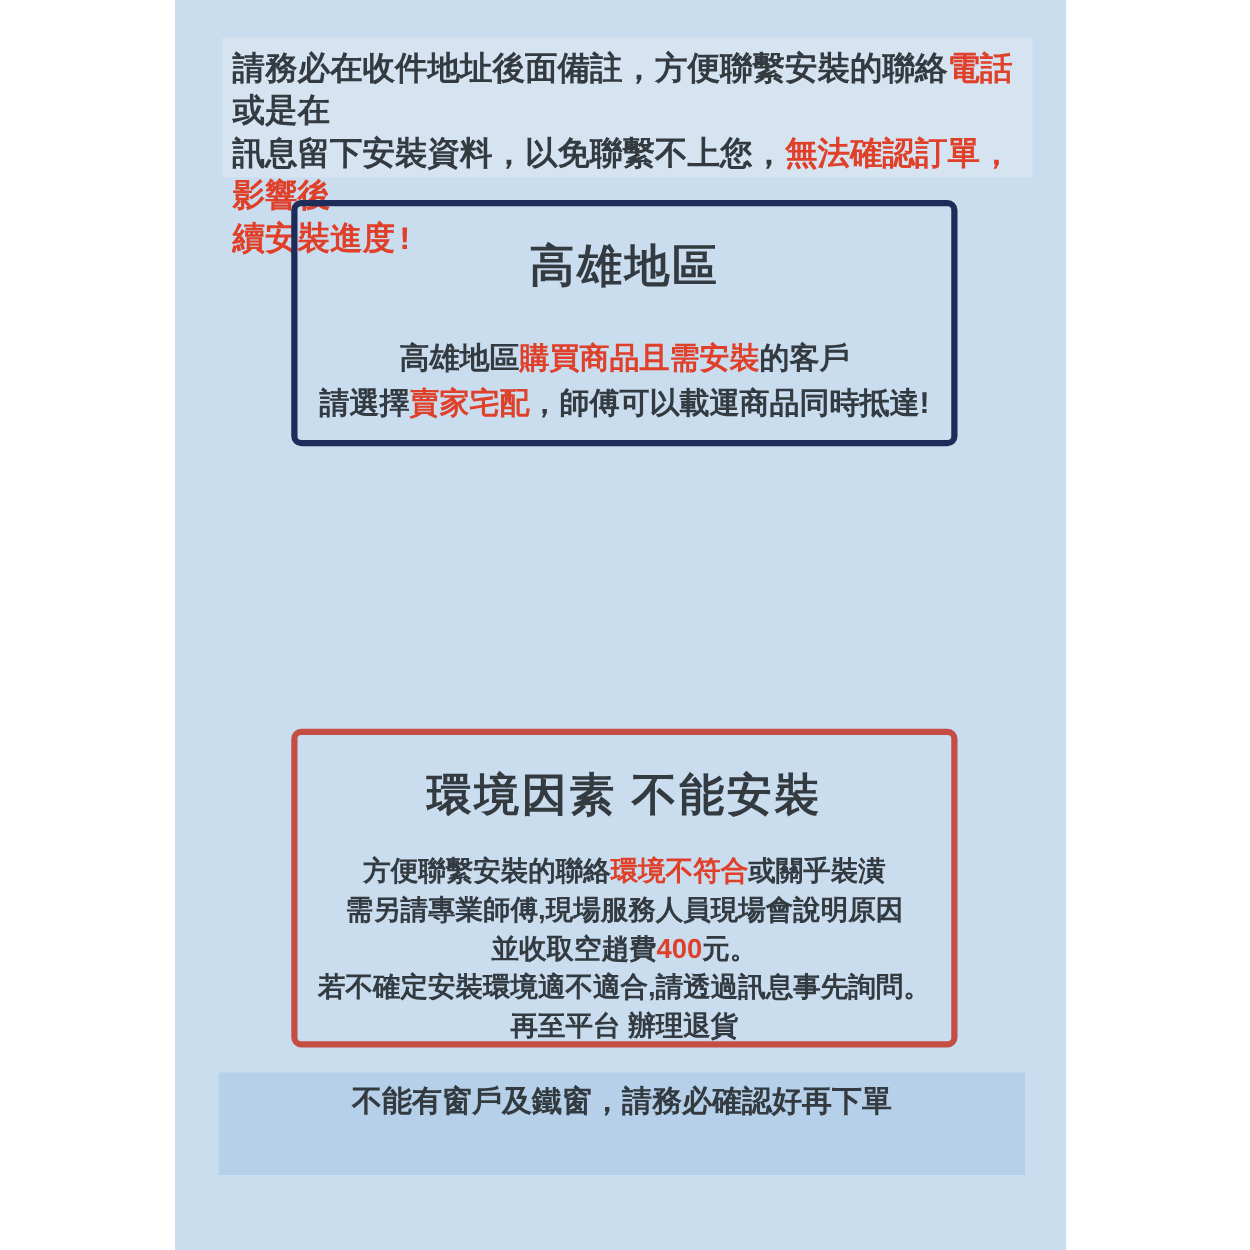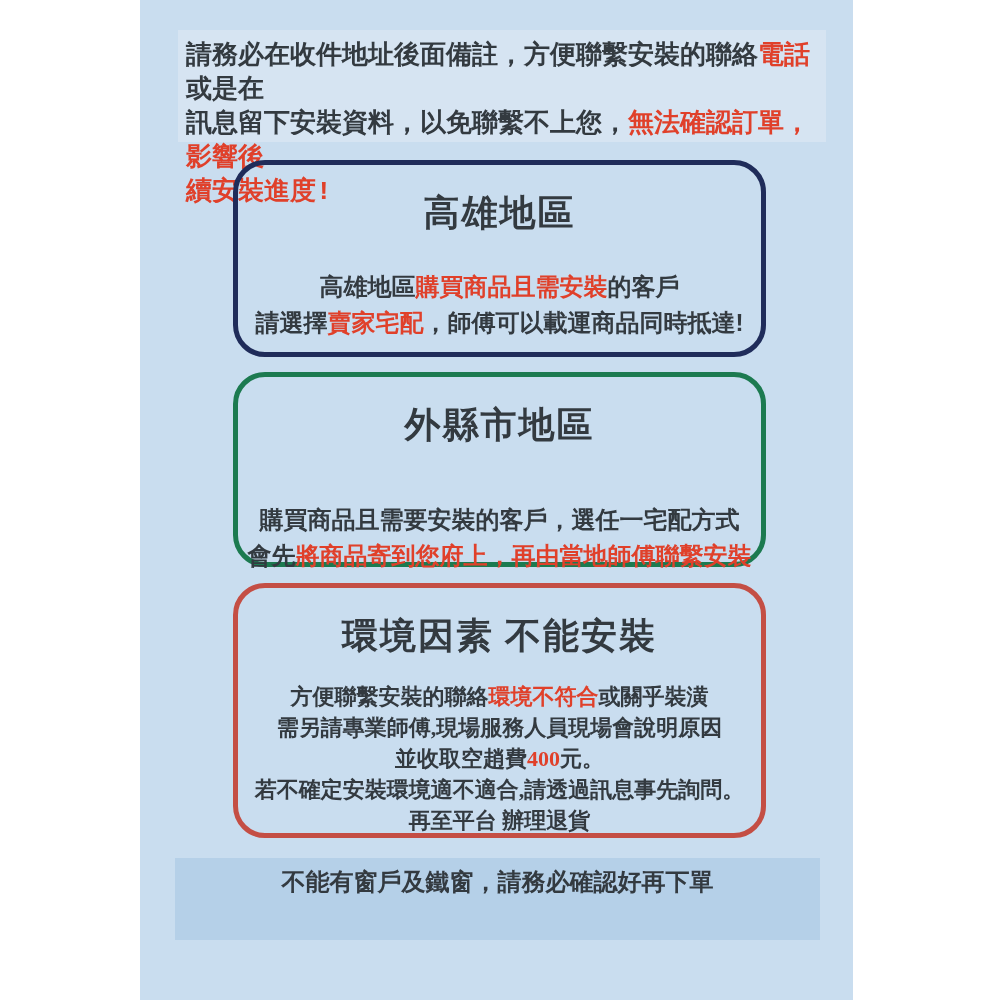--- a/index.html
+++ b/index.html
@@ -39,27 +39,27 @@
     text-align: left;
     font-family: Liberation Mono, monospace;
   }
   .rounded-box {
     position: absolute;
     left: 233px;
     width: 533px;
     box-sizing: border-box;
     border-style: solid;
     border-width: 5px;
-    border-radius: 32px;
+    border-radius: 8px;
     text-align: center;
     color: var(--text-dark, #333a40);
   }
   .box-1 { top: 160px; height: 197px; border-color: var(--box1-border, #1f2c5a); }
   .box-2 { top: 372px; height: 195px; border-color: var(--box2-border, #1c7a50); }
-  .box-3 { top: 583px; height: 255px; border-color: var(--box3-border, #c44e44); font-family: Liberation Serif, serif; }
+  .box-3 { top: 583px; height: 255px; border-color: var(--box3-border, #c44e44); }
   .box-title {
     margin-top: 24px;
     font-size: 36px;
     font-weight: 700;
     letter-spacing: 2px;
   }
   .box-body {
     font-weight: 600;
   }
   .box-1 .box-body { margin-top: 31px; font-size: 24px; line-height: 36px; }
@@ -96,27 +96,20 @@
     </div>
 
   <div class="rounded-box box-1">
     <div class="box-title">高雄地區</div>
     <div class="box-body">
         <div class="rich-line"><span>高雄地區</span><span class="red">購買商品且需安裝</span><span>的客戶</span></div>
         <div class="rich-line"><span>請選擇</span><span class="red">賣家宅配</span><span>，師傅可以載運商品同時抵達!</span></div>
       </div>
   </div>
 
-  <div class="rounded-box box-2">
-    <div class="box-title">外縣市地區</div>
-    <div class="box-body">
-        <div class="rich-line"><span>購買商品且需要安裝的客戶，選任一宅配方式</span></div>
-        <div class="rich-line"><span>會先</span><span class="red">將商品寄到您府上，再由當地師傅聯繫安裝</span></div>
-      </div>
-  </div>
 
   <div class="rounded-box box-3">
     <div class="box-title">環境因素 不能安裝</div>
     <div class="box-body">
         <div class="rich-line"><span>方便聯繫安裝的聯絡</span><span class="red">環境不符合</span><span>或關乎裝潢</span></div>
         <div class="rich-line"><span>需另請專業師傅,現場服務人員現場會說明原因</span></div>
         <div class="rich-line"><span>並收取空趙費</span><span class="red">400</span><span>元。</span></div>
         <div class="rich-line"><span>若不確定安裝環境適不適合,請透過訊息事先詢問。</span></div>
         <div class="rich-line"><span>再至平台 辦理退貨</span></div>
       </div>

